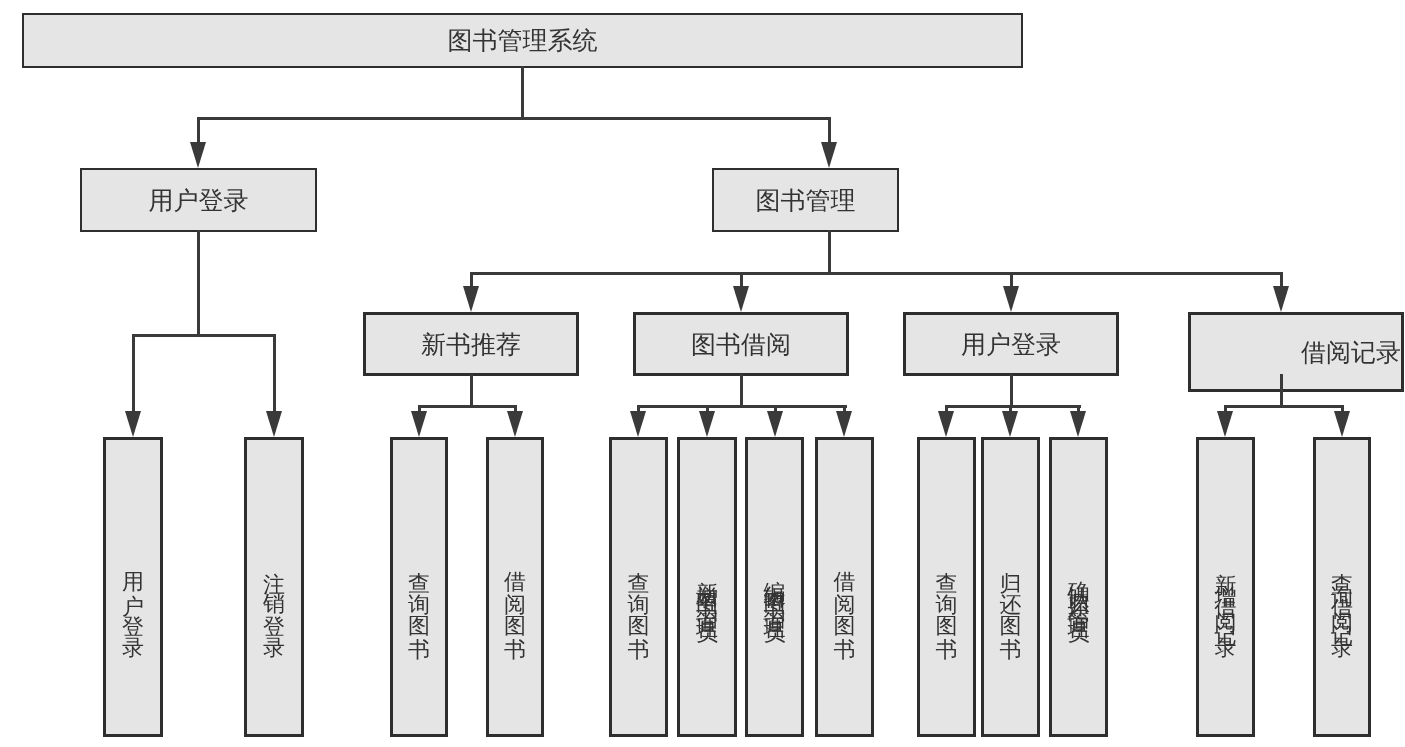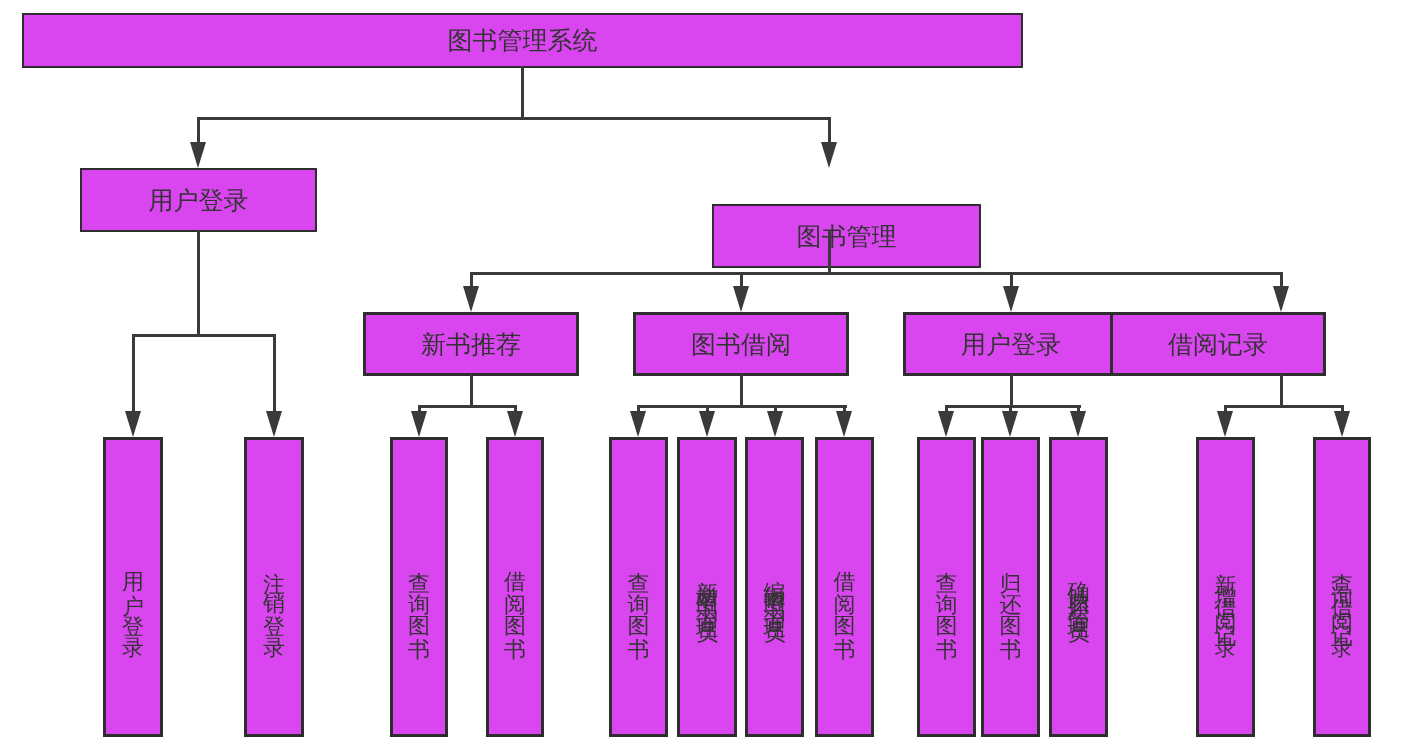--- a/index.html
+++ b/index.html
@@ -3,21 +3,21 @@
 <meta charset="utf-8">
 <style>
   * { margin:0; padding:0; box-sizing:border-box; }
   html,body { background:#ffffff; }
   body { font-family:"Liberation Sans", sans-serif; }
   #canvas {
     position:relative; width:1405px; height:747px;
     background:#ffffff; overflow:hidden; color:#2f2f2f;
   }
   .box {
-    position:absolute; background:#d946ef;
+    position:absolute; background:#e5e5e5;
     border:2px solid #2e2e2e;
     display:flex; align-items:center; justify-content:center;
     font-size:25px; color:#333333; white-space:nowrap;
   }
   .lvl3 { border-width:3px; }
   .leafbox { border-width:3px; font-size:22px; }
   .leafbox span {
     writing-mode:vertical-rl; text-orientation:mixed;
     line-height:1; display:block;
   }
@@ -50,21 +50,21 @@
   <div class="vline" style="left:521px; top:66px;  height:54px;"></div>
   <div class="hline" style="left:197px; top:117px; width:634px;"></div>
   <div class="vline" style="left:197px; top:117px; height:30px;"></div>
   <div class="vline" style="left:828px; top:117px; height:30px;"></div>
   <div class="arrow" style="left:190px; top:142px;"></div>
   <div class="arrow" style="left:821px; top:142px;"></div>
 
   <div class="box" style="left:80px; top:168px; width:237px; height:64px;">
     <span>用户登录</span>
   </div>
-  <div class="box" style="left:712px; top:168px; width:269px; height:64px;margin-top:36px;">
+  <div class="box" style="left:712px; top:168px; width:187px; height:64px;">
     <span>图书管理</span>
   </div>
 
   <div class="vline" style="left:197px; top:230px; height:106px;"></div>
   <div class="hline" style="left:132px; top:334px; width:144px;"></div>
   <div class="vline" style="left:132px; top:334px; height:80px;"></div>
   <div class="vline" style="left:273px; top:334px; height:80px;"></div>
   <div class="arrow" style="left:125px; top:411px;"></div>
   <div class="arrow" style="left:266px; top:411px;"></div>
 
@@ -81,21 +81,21 @@
 
   <div class="box lvl3" style="left:633px; top:312px; width:216px; height:64px;">
     <span>图书借阅</span>
   </div>
   <div class="box lvl3" style="left:363px; top:312px; width:216px; height:64px;">
     <span>新书推荐</span>
   </div>
   <div class="box lvl3" style="left:903px; top:312px; width:216px; height:64px;">
     <span>用户登录</span>
   </div>
-  <div class="box lvl3" style="left:1110px; top:312px; width:216px; height:64px;">
+  <div class="box lvl3" style="left:1188px; top:312px; width:216px; height:80px;justify-content:flex-end;">
     <span>借阅记录</span>
   </div>
 
   <div class="vline" style="left:470px;  top:374px; height:33px;"></div>
   <div class="vline" style="left:740px;  top:374px; height:33px;"></div>
   <div class="vline" style="left:1010px; top:374px; height:33px;"></div>
   <div class="vline" style="left:1280px; top:374px; height:33px;"></div>
 
   <div class="hline" style="left:418px;  top:405px; width:99px;"></div>
   <div class="hline" style="left:637px;  top:405px; width:210px;"></div>

